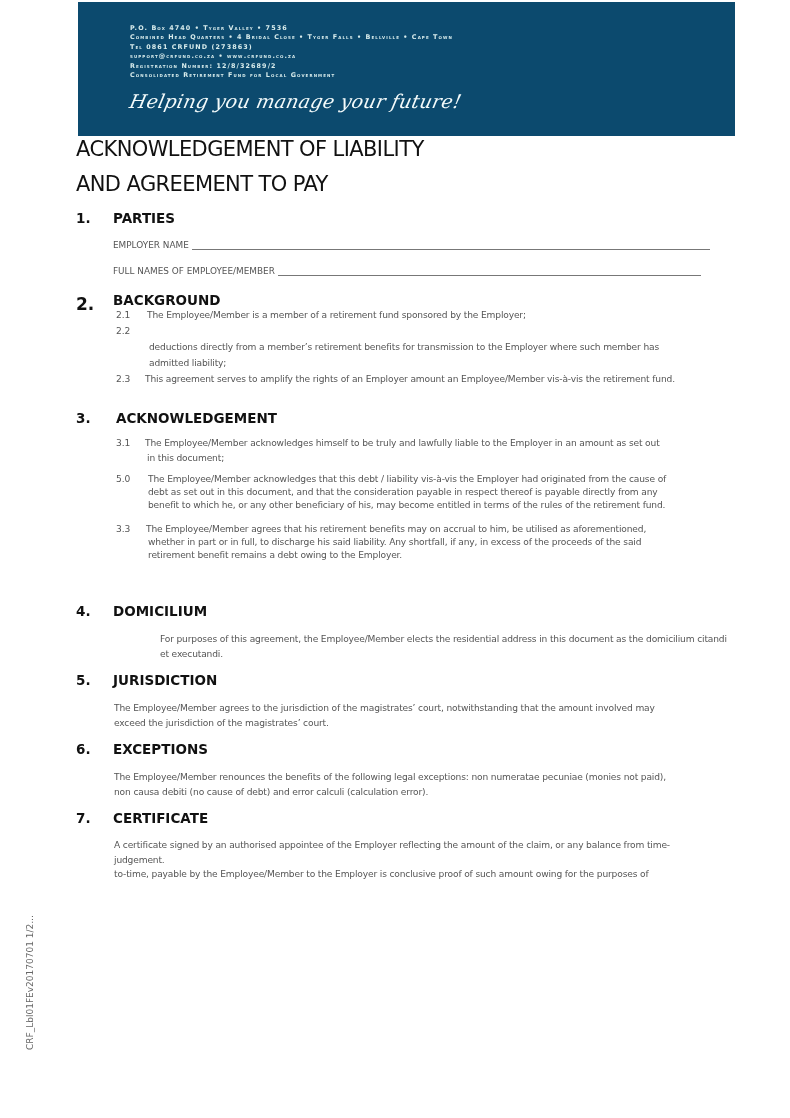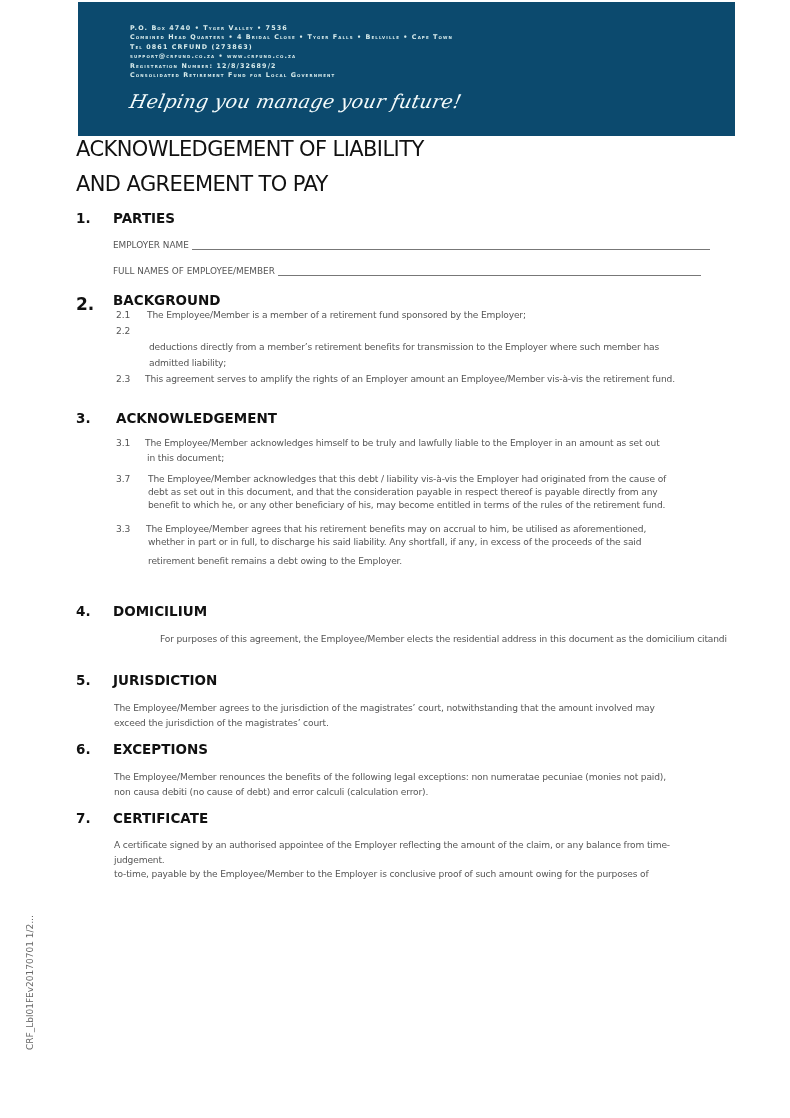--- a/index.html
+++ b/index.html
@@ -91,38 +91,39 @@
 <div class="h" style="left:76px; top:410px;">
   <span class="num">3.</span>
   <span class="lbl" style="left:40px;">ACKNOWLEDGEMENT</span>
 </div>
 <div class="p item" style="left:116px; top:436px; width:610px; height:32px;">
   <span class="no">3.1</span>
   <span class="tx" style="left:29px; top:0;">The Employee/Member acknowledges himself to be truly and lawfully liable to the Employer in an amount as set out</span>
   <span class="tx" style="left:31px; top:15px;">in this document;</span>
 </div>
 <div class="p item" style="left:116px; top:472px; width:610px; height:48px;">
-  <span class="no">3.7</span>
+  <span class="no">5.0</span>
   <span class="tx" style="left:32px; top:0;">The Employee/Member acknowledges that this debt / liability vis-à-vis the Employer had originated from the cause of</span>
   <span class="tx" style="left:32px; top:13px;">debt as set out in this document, and that the consideration payable in respect thereof is payable directly from any</span>
   <span class="tx" style="left:32px; top:26px;">benefit to which he, or any other beneficiary of his, may become entitled in terms of the rules of the retirement fund.</span>
 </div>
 <div class="p item" style="left:116px; top:522px; width:610px; height:48px;">
   <span class="no">3.3</span>
   <span class="tx" style="left:30px; top:0;">The Employee/Member agrees that his retirement benefits may on accrual to him, be utilised as aforementioned,</span>
   <span class="tx" style="left:32px; top:13px;">whether in part or in full, to discharge his said liability. Any shortfall, if any, in excess of the proceeds of the said</span>
-  <span class="tx" style="left:32px; top:26px;margin-top:6px;">retirement benefit remains a debt owing to the Employer.</span>
+  <span class="tx" style="left:32px; top:26px;">retirement benefit remains a debt owing to the Employer.</span>
 </div>
 
 <div class="h" style="left:76px; top:603px;">
   <span class="num">4.</span>
   <span class="lbl">DOMICILIUM</span>
 </div>
 <div class="p" style="left:120px; top:632px; width:620px;margin-left:40px;">
   <div>For purposes of this agreement, the Employee/Member elects the residential address in this document as the domicilium citandi</div>
+  <div>et executandi.</div>
 </div>
 
 <div class="h" style="left:76px; top:672px;">
   <span class="num">5.</span>
   <span class="lbl">JURISDICTION</span>
 </div>
 <div class="p" style="left:114px; top:701px; width:620px;">
   <div>The Employee/Member agrees to the jurisdiction of the magistrates’ court, notwithstanding that the amount involved may</div>
   <div>exceed the jurisdiction of the magistrates’ court.</div>
 </div>

